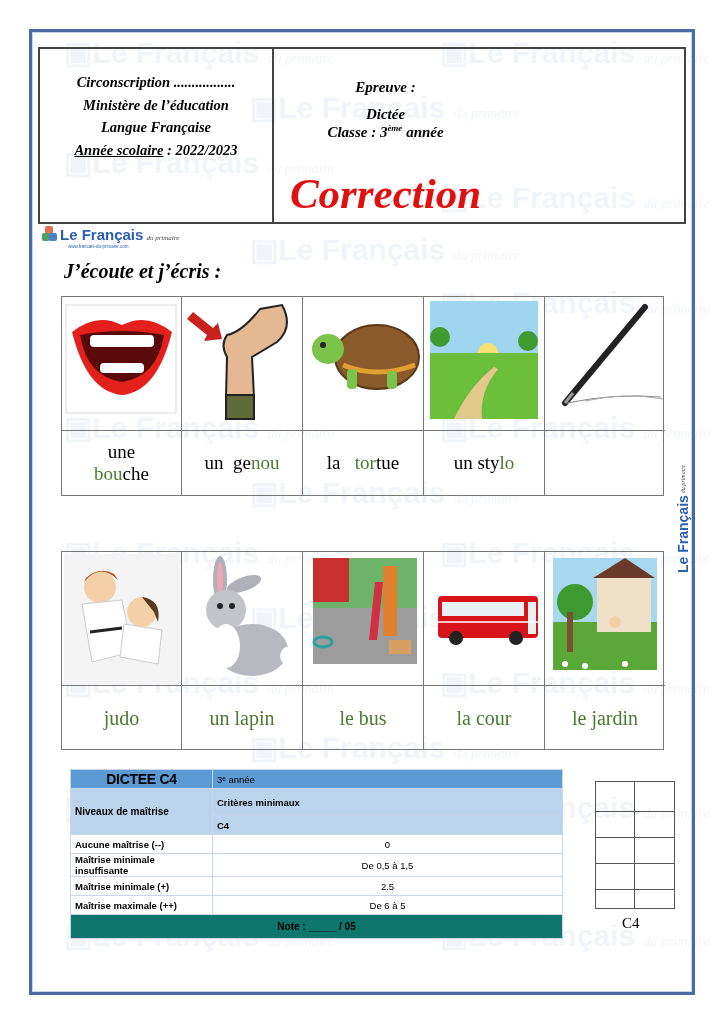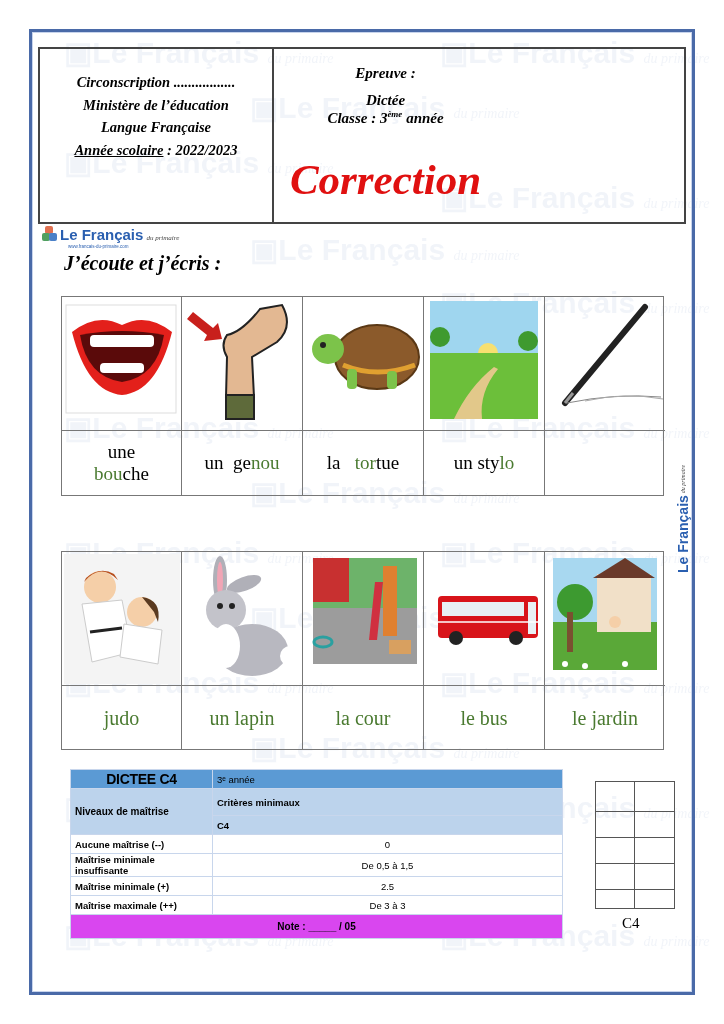--- a/index.html
+++ b/index.html
@@ -14,60 +14,60 @@
   
   .wm { position: absolute; font-family: "Liberation Sans", sans-serif; font-weight: bold; color: rgba(120,150,200,0.10); font-size: 30px; white-space: nowrap; pointer-events: none; }
   .wm small { font-family: "Liberation Serif", serif; font-weight: normal; font-size: 14px; font-style: italic; }
 
   
   .header { position: absolute; left: 38px; top: 47px; width: 648px; height: 177px; display: flex; border: 2px solid #444; }
   .hcell { height: 100%; border-right: 2px solid #444; position: relative; }
   .hcell:last-child { border-right: none; }
   .h-left { width: 234px; padding-top: 22px; text-align: center; font-style: italic; font-weight: bold; font-size: 14.5px; line-height: 22.5px; }
   .h-left .u { text-decoration: underline; }
-  .h-mid { width: 223px; text-align: center; font-style: italic; font-weight: bold; font-size: 15px; }
+  .h-mid { width: 223px; text-align: center; font-style: italic; font-weight: bold; font-size: 15px; margin-top: 14px; }
   .h-mid .epreuve { margin-top: 16px; }
   .h-mid .dictee { margin-top: 10px; }
   .h-mid .classe { margin-top: 0px; font-family: Liberation Serif, serif; }
   .h-mid sup { font-size: 9px; }
   .h-mid .correction { margin-top: 28px; color: #e01010; font-size: 43px; font-weight: bold; font-style: italic; }
   .h-right { flex: 1; padding-left: 8px; }
   .h-right .label { font-style: italic; font-weight: bold; font-size: 15px; margin-top: 18px; }
   .nline { position: absolute; height: 0; border-top: 1.5px solid #333; }
   .dline { position: absolute; height: 0; border-top: 2px dotted #222; }
 
   
   .logo { position: absolute; left: 42px; top: 226px; display: flex; align-items: flex-end; }
   .logo-icon { width: 16px; height: 16px; position: relative; margin-right: 2px; }
   .logo-icon .b1 { position: absolute; left: 3px; top: 0; width: 8px; height: 8px; background: #e07050; border-radius: 2px; }
   .logo-icon .b2 { position: absolute; left: 0; top: 7px; width: 8px; height: 8px; background: #50a060; border-radius: 2px; }
   .logo-icon .b3 { position: absolute; left: 7px; top: 7px; width: 8px; height: 8px; background: #4a80c8; border-radius: 2px; }
   .logo-text { font-family: "Liberation Sans", sans-serif; font-weight: bold; color: #2a5fb0; font-size: 15px; line-height: 15px; }
   .logo-sub { font-style: italic; font-size: 7px; color: #444; margin-left: 3px; }
   .logo-url { position: absolute; left: 68px; top: 244px; font-family: "Liberation Sans", sans-serif; font-size: 4.5px; color: #2a5fb0; }
 
-  .section-title { position: absolute; left: 64px; top: 252px; font-style: italic; font-weight: bold; font-size: 20px; }
+  .section-title { position: absolute; left: 64px; top: 260px; font-style: italic; font-weight: bold; font-size: 20px; }
 
   
   .grid { position: absolute; left: 61px; width: 603px; border: 1px solid #777; display: grid; grid-template-columns: 120px 121px 121px 121px 120px; }
   .grid .img-cell { border-right: 1px solid #777; border-bottom: 1px solid #777; position: relative; overflow: hidden; }
   .grid .txt-cell { border-right: 1px solid #777; display: flex; align-items: center; justify-content: center; text-align: center; font-size: 19px; line-height: 22px; }
   .grid .img-cell:nth-child(5), .grid .txt-cell:nth-child(10) { border-right: none; align-items: center; }
   .g { color: #4a7a30; }
   .k { color: #000; }
   .grid2 .txt-cell { color: #4a7a30; font-size: 20px; }
 
   
   .rate { position: absolute; left: 70px; top: 769px; width: 493px; border-collapse: collapse; font-family: "Liberation Sans", sans-serif; }
   .rate td { border: 1px solid #c8d6ec; font-size: 9.5px; height: 19px; padding: 0 4px; }
   .rate .hdr td { background: #5b9ad4; }
   .rate .hdr-light td { background: #bcd3ec; }
   .rate .white td { background: #fff; font-weight: bold; }
   .rate .white td.val { font-weight: normal; text-align: center; }
-  .rate .note td { background: #d946ef; text-align: center; font-weight: bold; font-size: 10px; height: 24px; }
+  .rate .note td { background: #0f766e; text-align: center; font-weight: bold; font-size: 10px; height: 24px; }
   .rate .title { font-size: 14px; font-weight: bold; text-align: center; letter-spacing: -0.3px; }
   .rate .center { text-align: left; }
 
   
   .c4grid { position: absolute; left: 595px; top: 781px; width: 80px; height: 128px; border: 1px solid #555; display: grid; grid-template-columns: 1fr 1fr; grid-template-rows: 30px 26px 26px 26px 1fr; }
   .c4grid div { border-right: 1px solid #555; border-bottom: 1px solid #555; }
   .c4grid div:nth-child(2n) { border-right: none; }
   .c4grid div:nth-last-child(-n+2) { border-bottom: none; }
   .c4label { position: absolute; left: 622px; top: 915px; font-size: 15px; }
 
@@ -250,22 +250,22 @@
       <rect x="22" y="60" width="6" height="40" fill="#7a5030"></rect>
       <circle cx="70" cy="70" r="6" fill="#f5cfa8"></circle>
       <circle cx="20" cy="112" r="3" fill="#fff"></circle>
         <circle cx="40" cy="114" r="3" fill="#fff"></circle>
         <circle cx="80" cy="112" r="3" fill="#fff"></circle>
     </svg>
   </div>
 
   <div class="txt-cell">judo</div>
   <div class="txt-cell">un lapin</div>
+  <div class="txt-cell">le bus</div>
   <div class="txt-cell">la cour</div>
-  <div class="txt-cell">le bus</div>
   <div class="txt-cell">le jardin</div>
 </div>
 
 <div class="side-logo">
   <div class="rot">
     <span class="t">Le Français</span>
     <span class="s">du primaire</span>
   </div>
 </div>
 
@@ -293,21 +293,21 @@
   <tr class="white">
     <td>Maîtrise minimale insuffisante</td>
     <td class="val">De 0,5 à 1,5</td>
   </tr>
   <tr class="white">
     <td>Maîtrise minimale (+)</td>
     <td class="val">2.5</td>
   </tr>
   <tr class="white">
     <td>Maîtrise maximale (++)</td>
-    <td class="val">De 3 à 3</td>
+    <td class="val">De 6 à 5</td>
   </tr>
   <tr class="note">
     <td colspan="2">Note : _____ / 05</td>
   </tr>
 </tbody>
   </table>
 
 <div class="c4grid">
   <div></div>
     <div></div>

